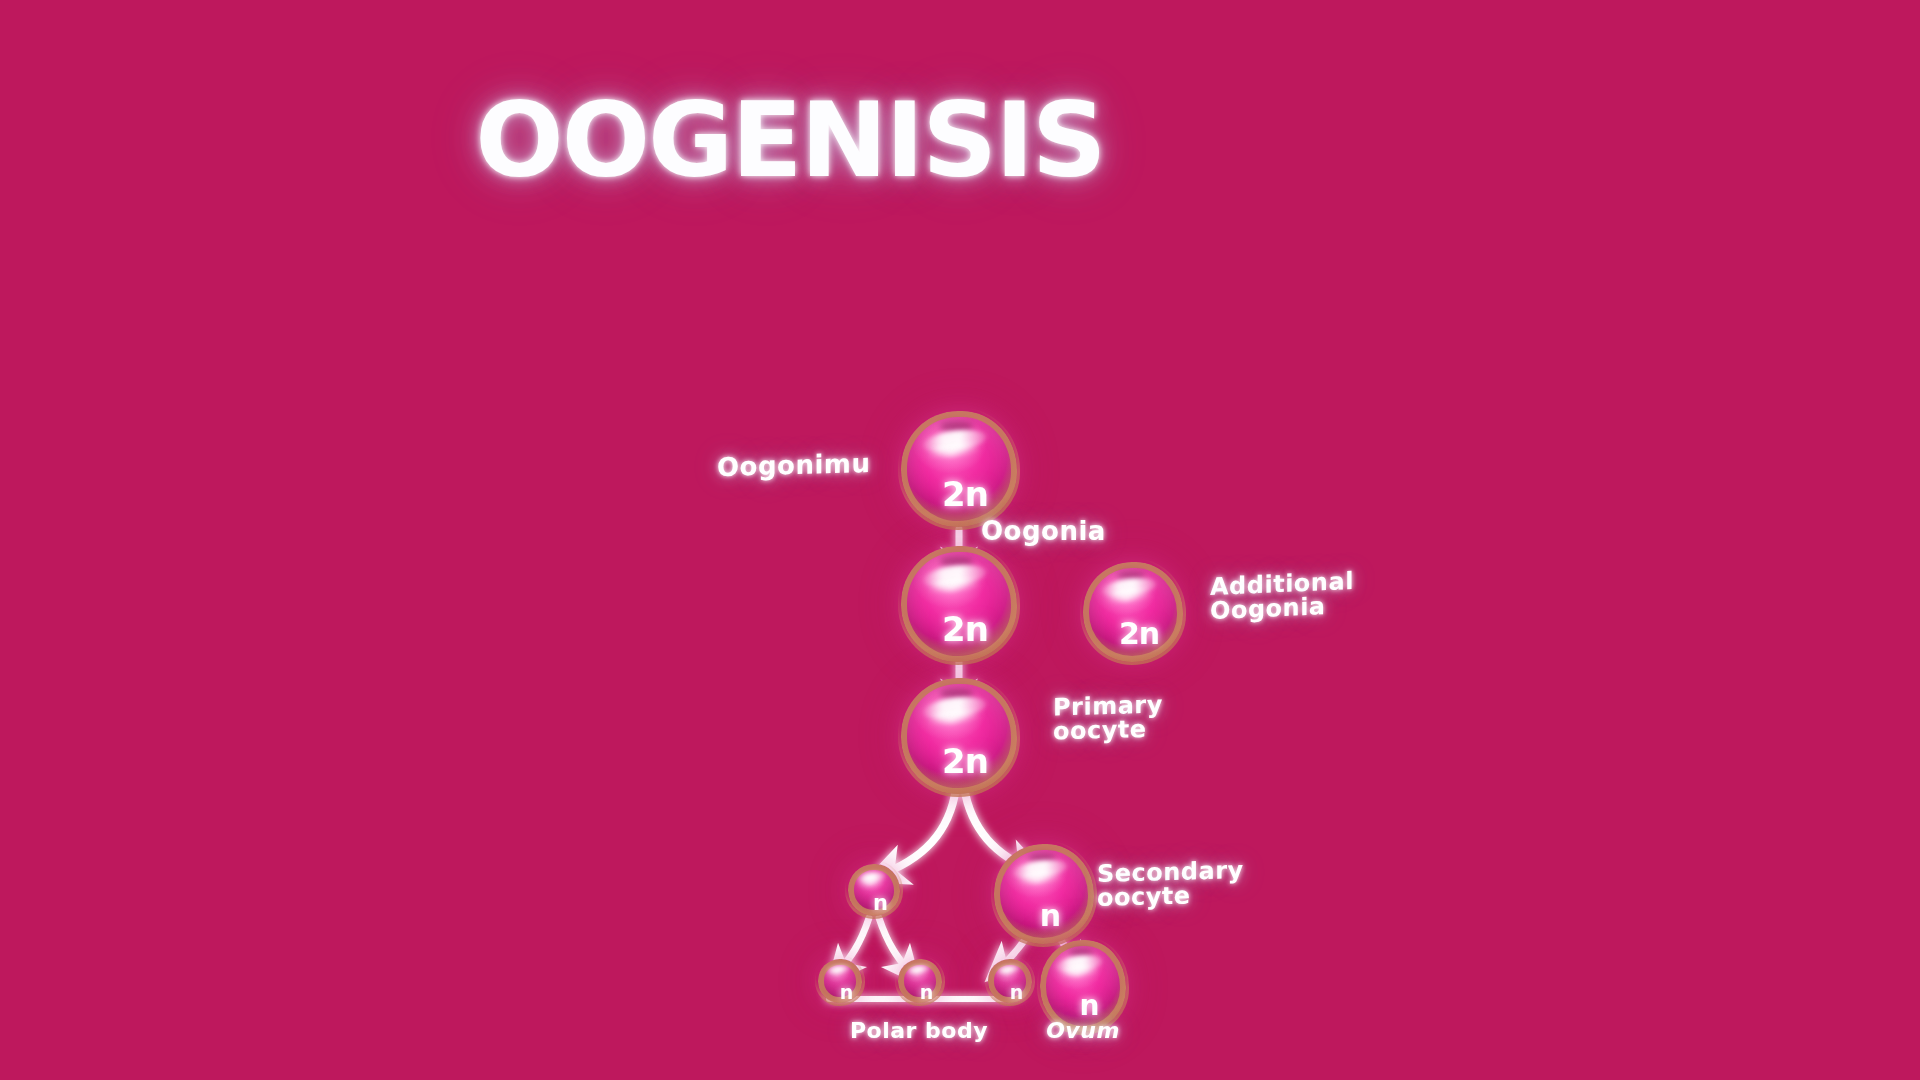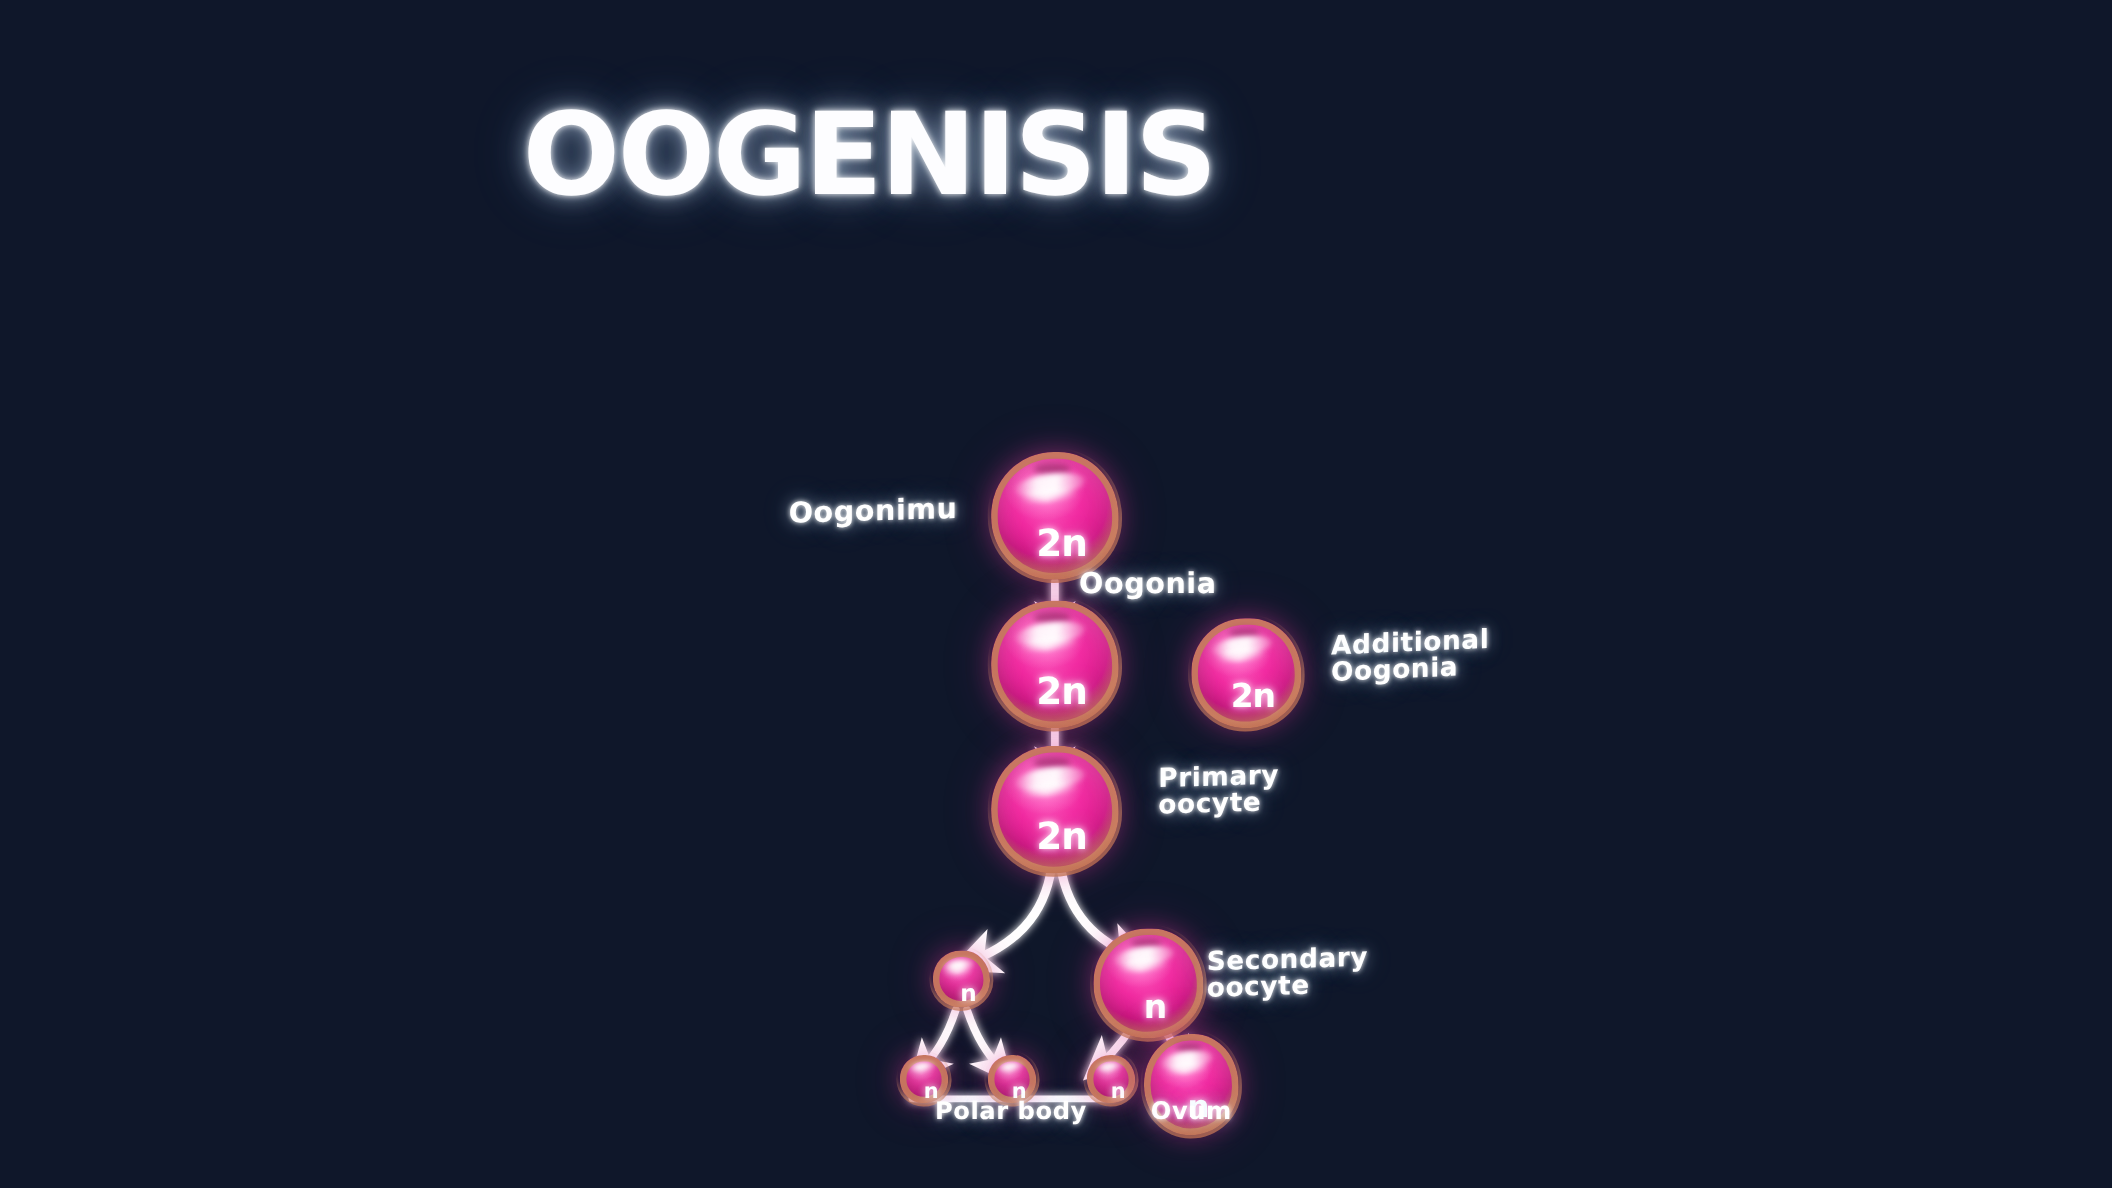--- a/index.html
+++ b/index.html
@@ -14,21 +14,21 @@
     overflow: hidden;
     font-family: "DejaVu Sans", "Liberation Sans", sans-serif;
     position: relative;
   }
 
   #stage {
     position: absolute;
     inset: 0;
     width: 1920px;
     height: 1080px;
-    background: #0f172a;
+    background: #be185d;
   }
 
   
   #title {
     position: absolute;
     left: 0;
     top: 88px;
     width: 1920px;
     text-align: center;
     padding-right: 340px;
@@ -174,21 +174,21 @@
       0 0 5px rgba(255,255,255,0.95),
       0 0 14px rgba(210,235,255,0.55),
       0 0 28px rgba(170,210,255,0.28);
     white-space: pre-line;
     line-height: 1.02;
     user-select: none;
   }
   .label.lg  { font-size: 26px; }
   .label.md  { font-size: 24px; }
   .label.sm  { font-size: 22px; }
-  .label.center { text-align: center; }
+  .label.center { text-align: center; margin-top: 20px; }
 
   
   .label.skew { transform: skewY(-1.6deg); }
   .label.skew2 { transform: skewY(-2.4deg); }
 </style>
 </head>
 <body>
 
 <div id="stage">
 
@@ -309,15 +309,15 @@
 Oogonia</div>
 
   <div class="label md skew" style="left:1053px; top:694px;">Primary
 oocyte</div>
 
   <div class="label md skew" style="left:1097px; top:860px;">Secondary
 oocyte</div>
 
   <div class="label sm center" style="left:829px; top:1000px; width:180px;">Polar body</div>
 
-  <div class="label sm center" style="left:1023px; top:1000px; width:120px;">Ovum</div>
+  <div class="label sm center" style="left:1023px; top:1000px; width:120px;font-style:italic;">Ovum</div>
 
 </div>
 
 </body></html>

